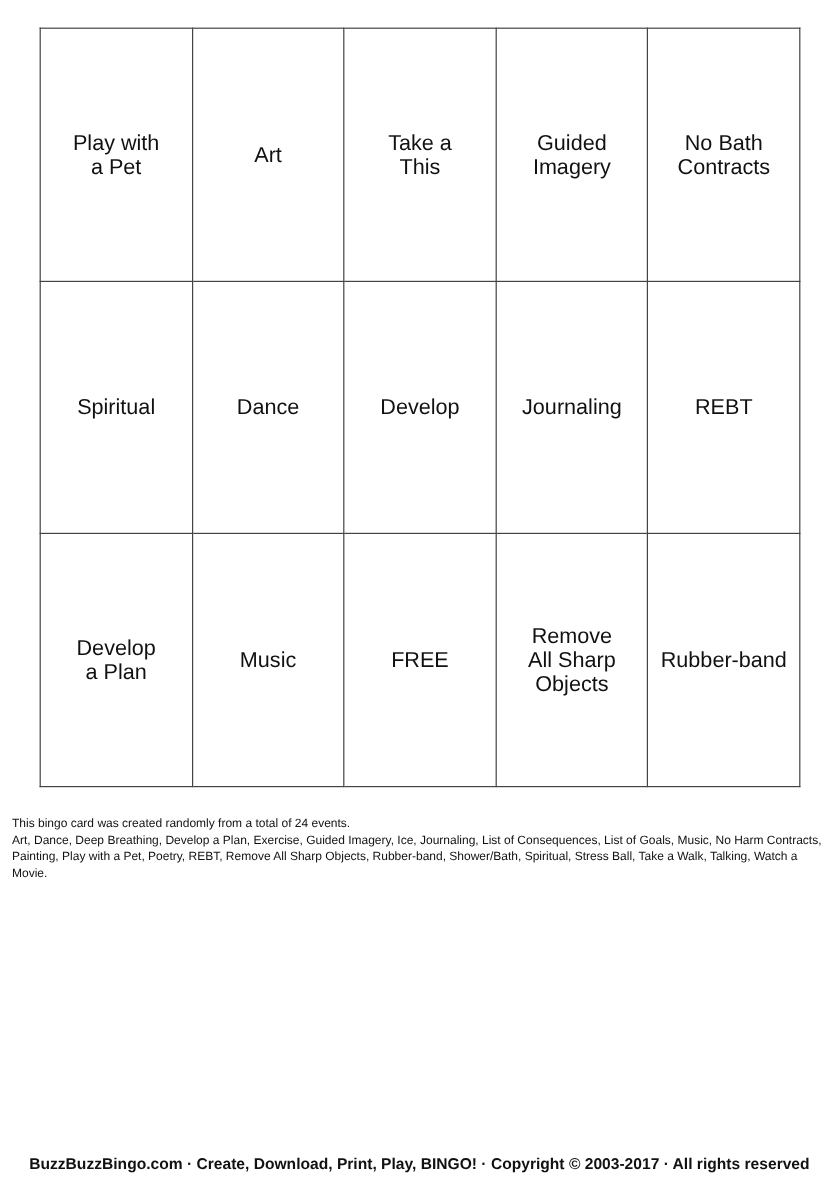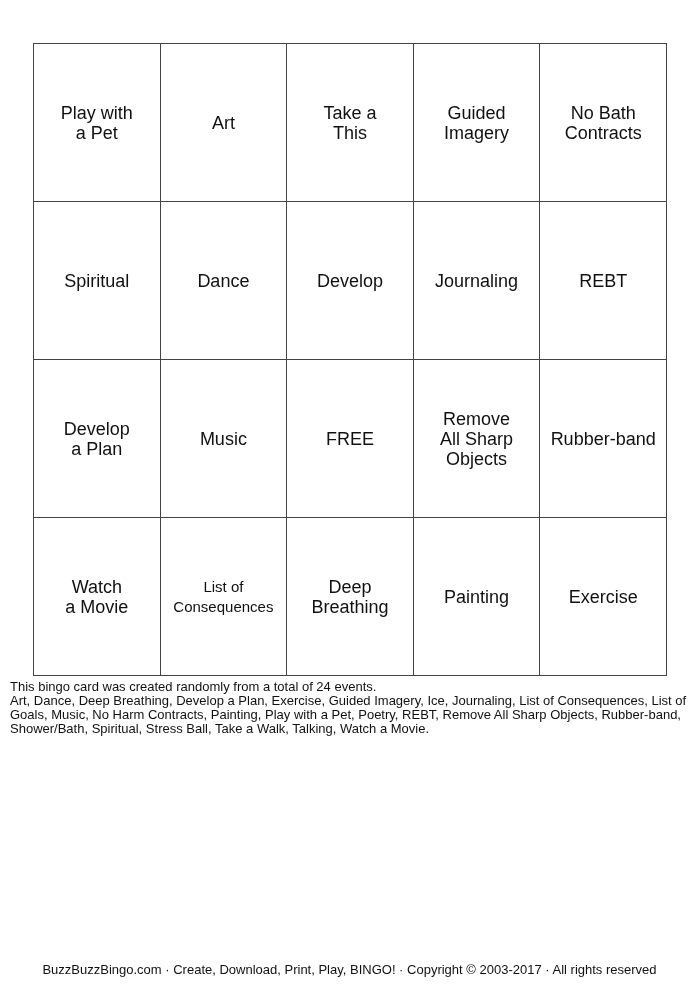--- a/index.html
+++ b/index.html
@@ -1,21 +1,21 @@
 <!DOCTYPE html>
 <html><head>
 <meta charset="utf-8">
 <style>
   html, body { margin:0; padding:0; background:#fff; }
   body { width:699px; height:989px; position:relative; font-family:"Liberation Sans", sans-serif; color:#111; }
-  .grid { position:absolute; left:33px; top:43px; width:633px; height:633px; border-collapse:collapse; table-layout:fixed;border-radius:29px; }
+  .grid { position:absolute; left:33px; top:23px; width:633px; height:633px; border-collapse:collapse; table-layout:fixed;border-radius:29px; }
   .grid td { border:1px solid #444; width:126.6px; height:126.6px; text-align:center; vertical-align:middle; font-size:18px; line-height:20px; padding:0 4px; box-sizing:border-box; white-space:pre-line; }
   .grid td.small { font-size:15px; line-height:20px; }
-  .info { position:absolute; left:10px; top:680px; width:685px; font-size:13px; line-height:14px; color:#111; }
-  .footer { position:absolute; left:0; top:962px; width:699px; text-align:center; font-size:13px; color:#111; }
+  .info { position:absolute; left:10px; top:680px; width:685px; font-size:10px; line-height:14px; color:#111; }
+  .footer { position:absolute; left:0; top:962px; width:699px; text-align:center; font-size:13px; color:#111;font-weight:bold; }
 </style>
 </head>
 <body>
 
 <table class="grid">
   <tbody>
     <tr>
       <td>Play with
 a Pet</td>
       <td>Art</td>
@@ -36,30 +36,20 @@
     <tr>
       <td>Develop
 a Plan</td>
       <td>Music</td>
       <td>FREE</td>
       <td>Remove
 All Sharp
 Objects</td>
       <td>Rubber-band</td>
     </tr>
-    <tr>
-      <td>Watch
-a Movie</td>
-      <td class="small">List of
-Consequences</td>
-      <td>Deep
-Breathing</td>
-      <td>Painting</td>
-      <td>Exercise</td>
-    </tr>
   </tbody>
 </table>
 
 <div class="info">
   <div>This bingo card was created randomly from a total of 24 events.</div>
   <div>Art, Dance, Deep Breathing, Develop a Plan, Exercise, Guided Imagery, Ice, Journaling, List of Consequences, List of Goals, Music, No Harm Contracts, Painting, Play with a Pet, Poetry, REBT, Remove All Sharp Objects, Rubber-band, Shower/Bath, Spiritual, Stress Ball, Take a Walk, Talking, Watch a Movie.</div>
 </div>
 
 <div class="footer">BuzzBuzzBingo.com · Create, Download, Print, Play, BINGO! · Copyright © 2003-2017 · All rights reserved</div>
 

